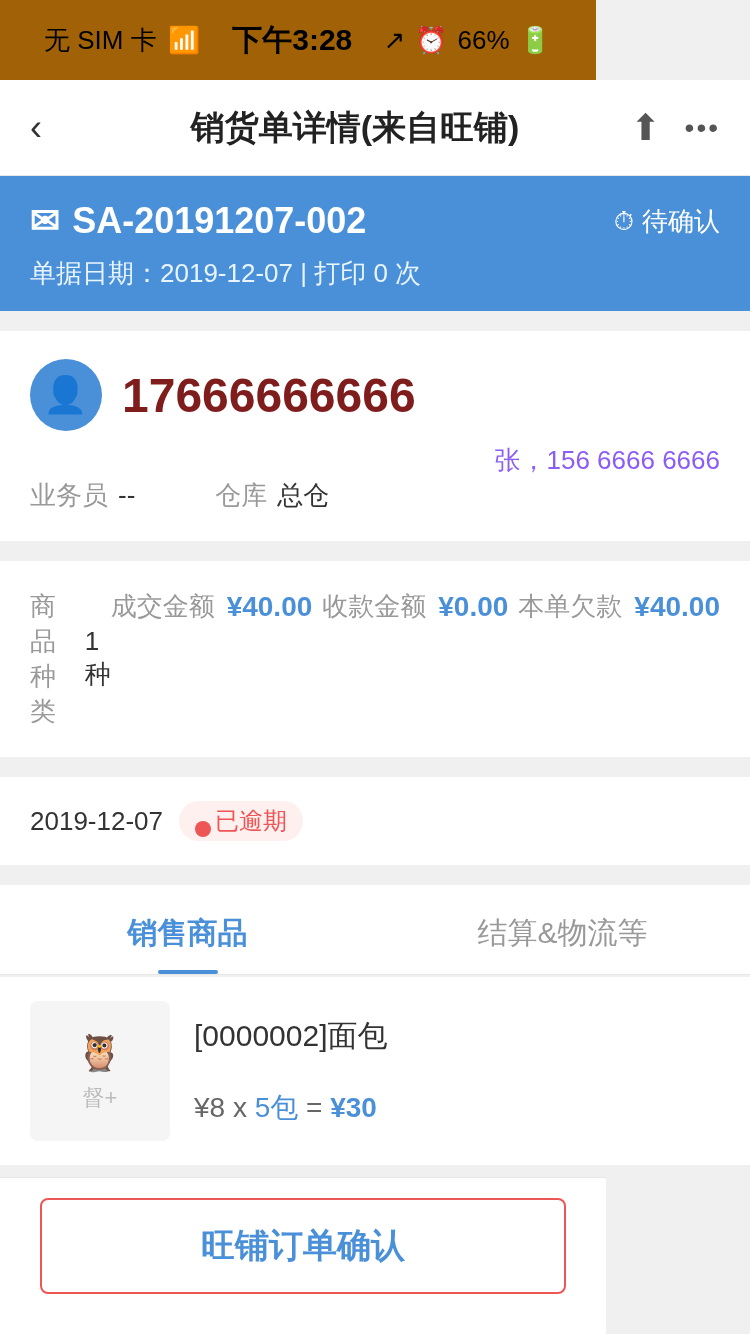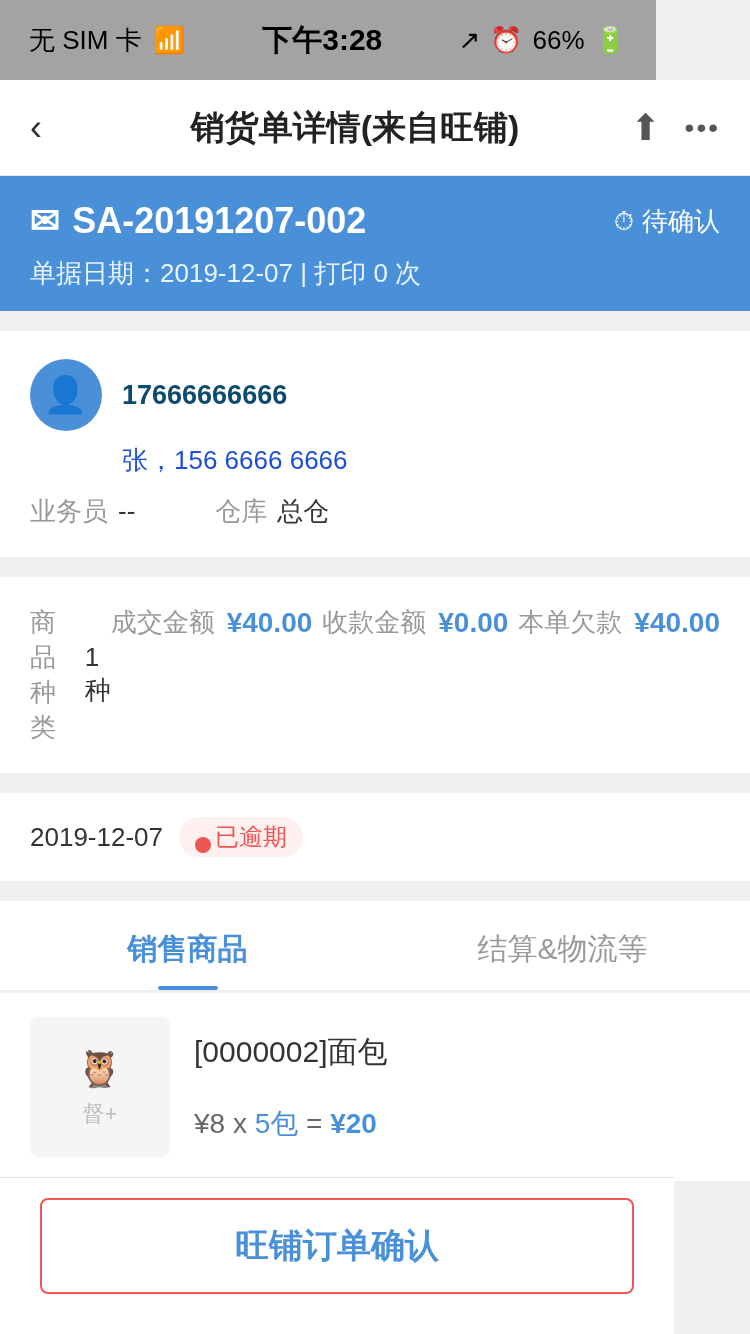--- a/index.html
+++ b/index.html
@@ -9,27 +9,27 @@
       min-height: 1334px;
       background: #f0f0f0;
       font-family: -apple-system, "PingFang SC", "Helvetica Neue", Arial, sans-serif;
       font-size: 28px;
       color: #333;
       position: relative;
     }
 
     
     .status-bar {
-      width: 656px;
+      width: 596px;
       height: 80px;
-      background: #a3a3a3;
+      background: #a16207;
       display: flex;
       align-items: center;
       justify-content: space-between;
-      padding: 0 29px;
+      padding: 0 44px;
       font-size: 26px;
       color: #000;
     }
     .status-left { display: flex; align-items: center; gap: 12px; }
     .status-center { font-weight: 600; font-size: 30px; }
     .status-right { display: flex; align-items: center; gap: 10px; font-size: 26px; }
 
     
     .nav-bar {
       width: 750px;
@@ -102,29 +102,29 @@
     }
     .avatar {
       width: 72px; height: 72px;
       background: #4A90D9;
       border-radius: 50%;
       display: flex; align-items: center; justify-content: center;
       color: #fff;
       font-size: 36px;
     }
     .customer-name {
-      font-size: 27px;
+      font-size: 48px;
       font-weight: 600;
-      color: #0c4a6e;
+      color: #7f1d1d;
     }
     .customer-sub {
       font-size: 26px;
-      color: #1d4ed8;
-      margin-bottom: 16px;
+      color: #8b5cf6;
       padding-left: 92px;
+      text-align: right;
     }
     .meta-row {
       display: flex; align-items: center;
       font-size: 26px;
       color: #666;
       padding-left: 0;
     }
     .meta-item {
       display: flex; align-items: center; gap: 10px;
       margin-right: 80px;
@@ -249,21 +249,21 @@
     .footer-area {
       background: #f0f0f0;
       flex: 1;
       min-height: 240px;
     }
 
     
     .bottom-btn-wrap {
       position: fixed;
       bottom: 0; left: 0;
-      width: 674px;
+      width: 606px;
       background: #fff;
       padding: 20px 40px 40px;
       border-top: 1px solid #e8e8e8;
     }
     .confirm-btn {
       width: 100%;
       height: 96px;
       border: 2.5px solid #e55;
       background: #fff;
       color: #4A90D9;
@@ -385,21 +385,21 @@
 <div class="product-card">
   <div class="product-thumb">
     <div class="logo-text">
       <div style="font-size:36px; color:#ccc;">🦉</div>
       <div style="font-size:22px; color:#bbb; margin-top:4px;">督+</div>
     </div>
   </div>
   <div class="product-info">
     <div class="product-name">[0000002]面包</div>
     <div class="product-price">
-      <span>¥8 x </span><span class="price-qty">5包</span><span> = </span><span class="price-highlight">¥20</span>
+      <span>¥8 x </span><span class="price-qty">5包</span><span> = </span><span class="price-highlight">¥30</span>
     </div>
   </div>
 </div>
 
 <div class="footer-area" style="height: 280px;"></div>
 
 <div class="bottom-btn-wrap">
   <button class="confirm-btn">旺铺订单确认</button>
 </div>
 

